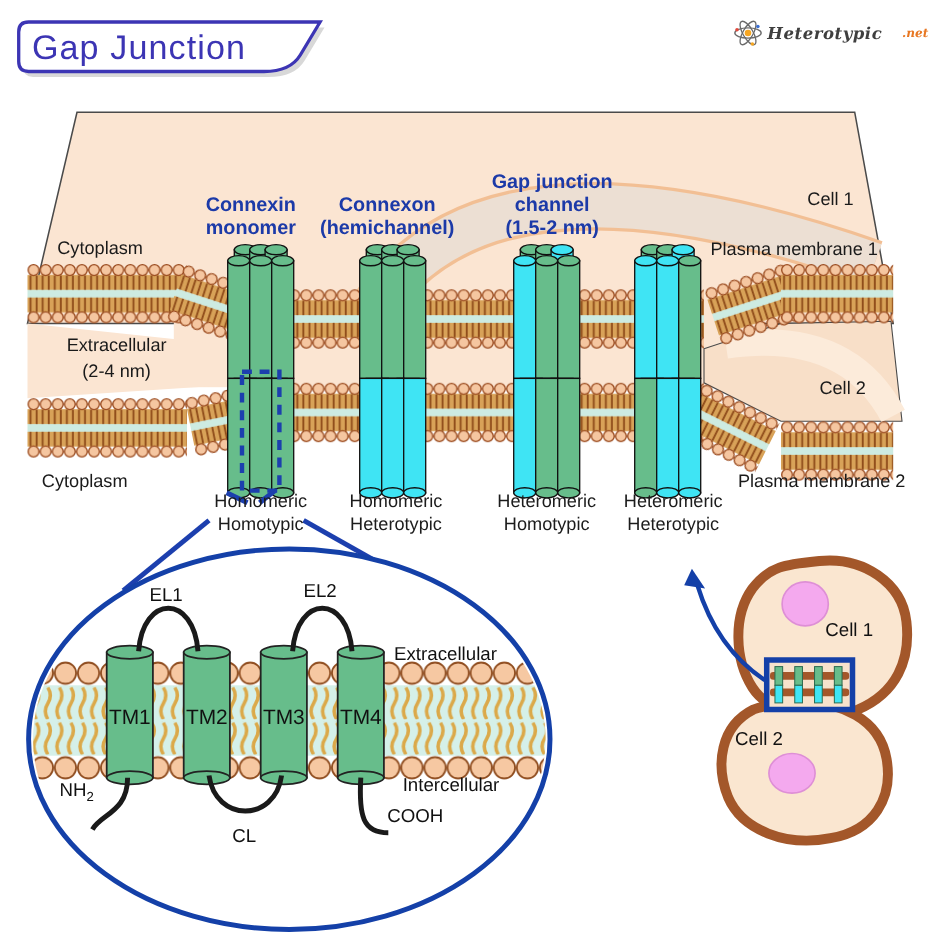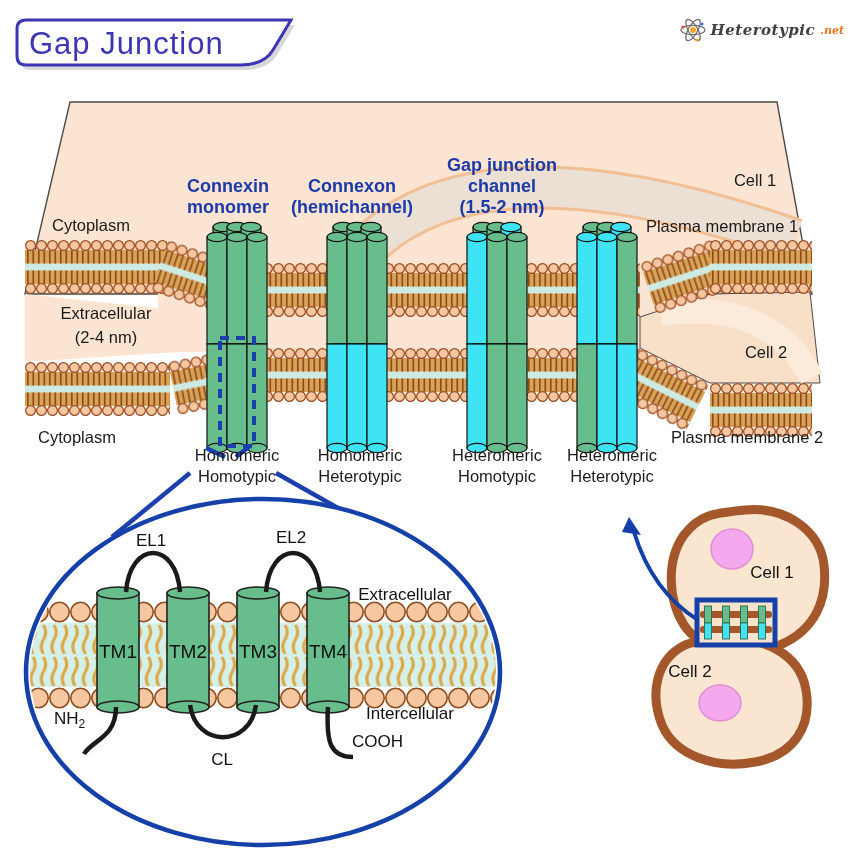--- a/index.html
+++ b/index.html
@@ -4,21 +4,21 @@
 <style>
   html,body{margin:0;padding:0;background:#fff;}
   .page{position:relative;width:850px;height:863px;background:#fff;overflow:hidden;
         font-family:"Liberation Sans",sans-serif;}
   .diagram-svg{position:absolute;left:0;top:0;}
   .title-wrap{position:absolute;left:8px;top:12px;}
   .logo{position:absolute;right:6px;top:16px;display:flex;align-items:center;gap:4px;}
   .brand-name{font-family:"DejaVu Serif",serif;font-style:italic;font-weight:bold;
               font-size:15px;color:#3f3f3f;letter-spacing:0.5px;}
   .brand-tld{font-family:"DejaVu Serif",serif;font-style:italic;font-weight:bold;
-             font-size:11px;color:#E87722;margin-left:1px;}
+             font-size:11px;color:#E87722;margin-left:14px;}
   text{font-family:"Liberation Sans",sans-serif;}
   .lbl{fill:#1a1a1a;font-size:16.5px;}
   .blue-lbl{fill:#1C3AA8;font-size:18px;font-weight:bold;}
   .type-lbl{fill:#1c1c1c;font-size:16.5px;}
   .tm-lbl{fill:#111;font-size:19px;}
   .lens-lbl{fill:#111;font-size:17px;}
   .title-text{font-size:31px;fill:#3C35B4;letter-spacing:1px;}
 </style>
 </head>
 <body>

